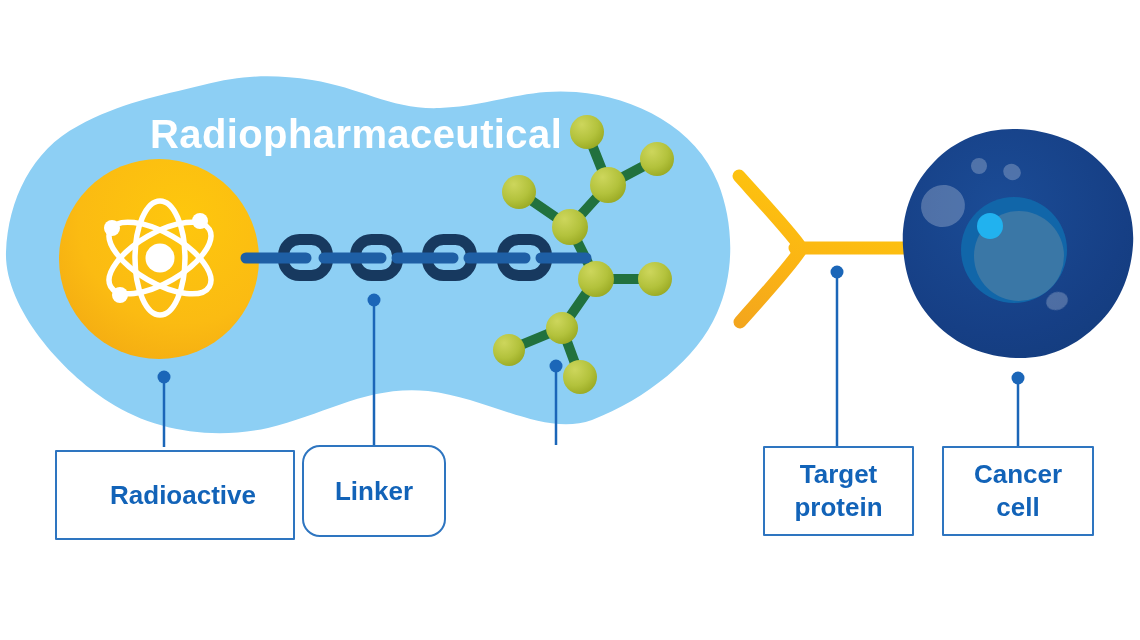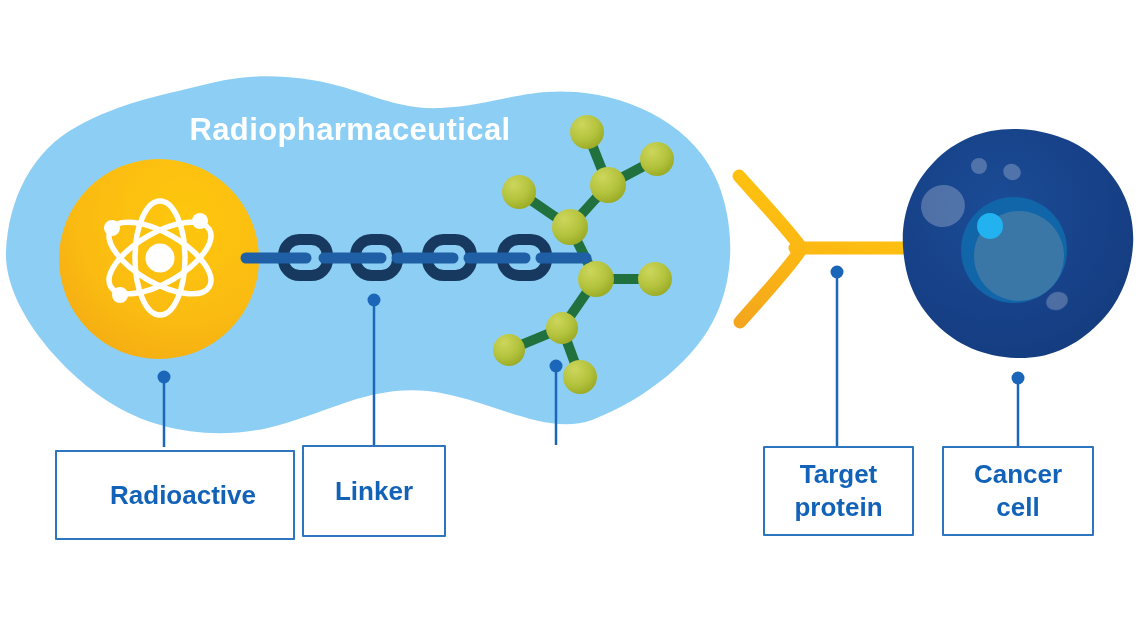--- a/index.html
+++ b/index.html
@@ -3,30 +3,30 @@
 <meta charset="utf-8">
 <style>
   html,body{margin:0;padding:0;background:#ffffff;}
   .stage{
     position:relative;width:1140px;height:640px;overflow:hidden;background:#ffffff;
     font-family:"Liberation Sans","DejaVu Sans",sans-serif;
   }
   .stage svg{position:absolute;left:0;top:0;}
   .title{
     position:absolute;left:150px;top:112px;width:400px;text-align:center;
-    font-size:31px;font-weight:bold;color:#ffffff;letter-spacing:0.4px;
+    font-size:40px;font-weight:bold;color:#ffffff;letter-spacing:0.4px;
   }
   .label-box{
     position:absolute;background:#ffffff;border:2px solid #2E75C0;border-radius:1px;
     display:flex;flex-direction:column;align-items:center;justify-content:center;
     color:#1263B8;font-weight:bold;font-size:26px;line-height:33px;text-align:center;
   }
   .label-box span{display:block;}
   .box-1{left:55px;top:450px;width:220px;height:86px;padding-left:16px;}
-  .box-2{left:302px;top:445px;width:140px;height:88px;}
+  .box-2{left:302px;top:445px;width:140px;height:88px;border-radius:18px;}
   .box-3{left:463px;top:445px;width:195px;height:88px;}
   .box-4{left:763px;top:446px;width:147px;height:86px;}
   .box-5{left:942px;top:446px;width:148px;height:86px;}
 </style>
 </head>
 <body>
 
 <div class="stage">
 
   <svg width="1140" height="640" viewBox="0 0 1140 640">

